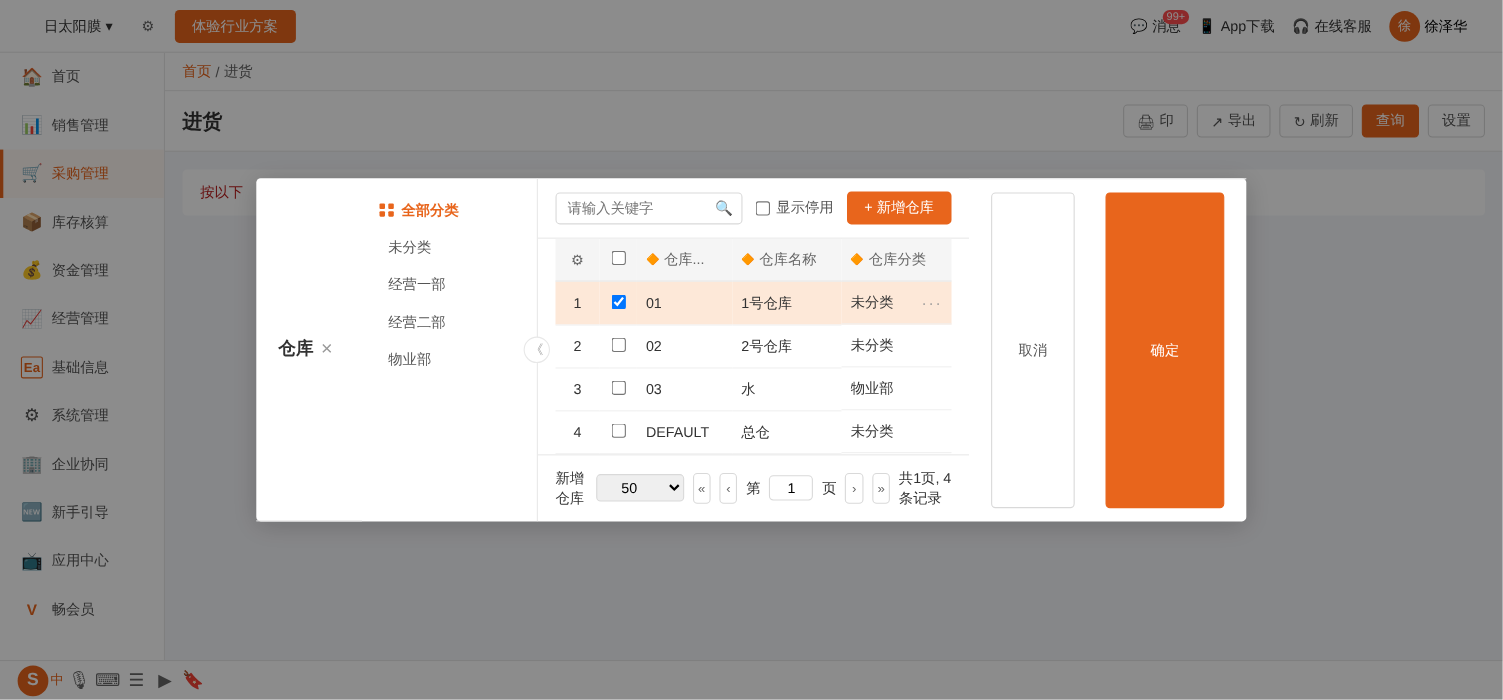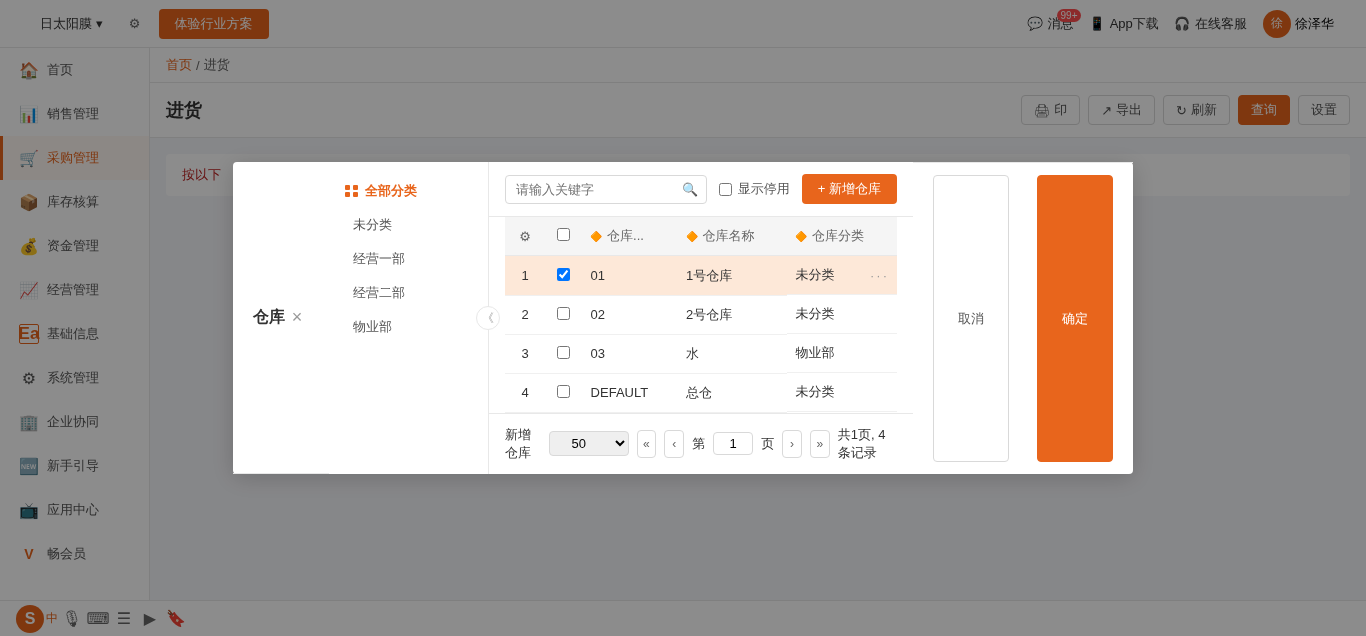--- a/index.html
+++ b/index.html
@@ -400,21 +400,21 @@
       padding: 6px 24px;
       border-radius: 4px;
       cursor: pointer;
       font-size: 13px;
       color: #555;
     }
     .btn-confirm {
       background: #e8651c;
       border: 1px solid #e8651c;
       color: #fff;
-      padding: 6px 24px;
+      padding: 6px 40px;
       border-radius: 4px;
       cursor: pointer;
       font-size: 13px;
     }
 
     
     .bottom-bar {
       position: fixed;
       bottom: 0; left: 0; right: 0;
       height: 36px;
@@ -506,21 +506,21 @@
   </div>
   <div class="sidebar-item">
     <span class="sidebar-icon">💰</span>
     <span>资金管理</span>
   </div>
   <div class="sidebar-item">
     <span class="sidebar-icon">📈</span>
     <span>经营管理</span>
   </div>
   <div class="sidebar-item">
-    <span class="sidebar-icon" style="font-size:17px;font-weight:bold;color:#e8651c;border:1px solid #e8651c;border-radius:2px;padding:1px 2px;">Ea</span>
+    <span class="sidebar-icon" style="font-size:12px;font-weight:bold;color:#e8651c;border:1px solid #e8651c;border-radius:2px;padding:1px 2px;">Ea</span>
     <span>基础信息</span>
   </div>
   <div class="sidebar-item">
     <span class="sidebar-icon">⚙</span>
     <span>系统管理</span>
   </div>
   <div class="sidebar-item">
     <span class="sidebar-icon">🏢</span>
     <span>企业协同</span>
   </div>

